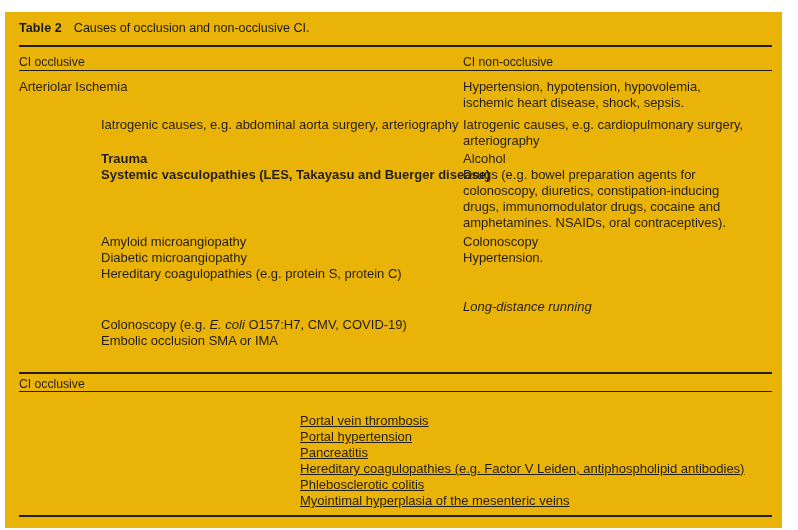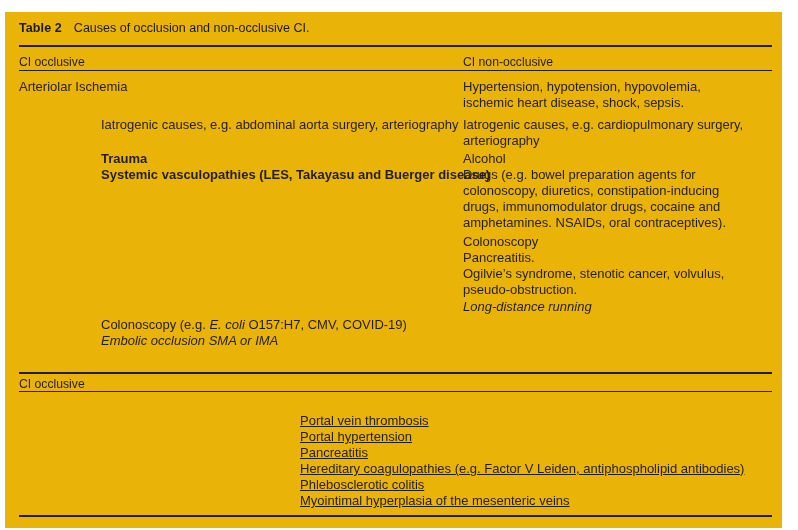--- a/index.html
+++ b/index.html
@@ -94,26 +94,31 @@
 
   <div class="txt col-ind lines" style="top:105px;">
     <div>Iatrogenic causes, e.g. abdominal aorta surgery, arteriography</div>
   </div>
 
   <div class="txt col-ind lines" style="top:139px;font-weight:bold;">
     <div>Trauma
 Systemic vasculopathies (LES, Takayasu and Buerger disease)</div>
   </div>
 
+  <div class="txt col-ind lines" style="top:222px;">
+    <div>Amyloid microangiopathy
+Diabetic microangiopathy
+Hereditary coagulopathies (e.g. protein S, protein C)</div>
+  </div>
 
   <div class="txt col-ind" style="top:305px;">
     <span>Colonoscopy (e.g. </span><em>E. coli</em><span> O157:H7, CMV, COVID-19)</span>
   </div>
 
-  <div class="txt col-ind" style="top:321px;font-style:italic;">Embolic occlusion SMA or IMA</div>
+  <div class="txt col-ind" style="top:321px;">Embolic occlusion SMA or IMA</div>
 
   <div class="txt col-right lines" style="top:67px;">
     <div>Hypertension, hypotension, hypovolemia,
 ischemic heart disease, shock, sepsis.</div>
   </div>
 
   <div class="txt col-right lines" style="top:105px;">
     <div>Iatrogenic causes, e.g. cardiopulmonary surgery,
 arteriography</div>
   </div>
@@ -122,26 +127,22 @@
 
   <div class="txt col-right lines" style="top:155px;">
     <div>Drugs (e.g. bowel preparation agents for
 colonoscopy, diuretics, constipation-inducing
 drugs, immunomodulator drugs, cocaine and
 amphetamines. NSAIDs, oral contraceptives).</div>
   </div>
 
   <div class="txt col-right" style="top:222px;">Colonoscopy</div>
 
-  <div class="txt col-right" style="top:238px;">Pancreatitis.</div>
+  <div class="txt col-right" style="top:238px;">Hypertension.</div>
 
-  <div class="txt col-right lines" style="top:254px;">
-    <div>Ogilvie’s syndrome, stenotic cancer, volvulus,
-pseudo-obstruction.</div>
-  </div>
 
   <div class="txt col-right" style="top:287px;font-style:italic;">Long-distance running</div>
 
   <div class="txt col-left hdr" style="top:364px;">CI occlusive</div>
 
 
   <div class="txt col-bot-ind lines" style="top:401px;text-decoration:underline;">
     <div>Portal vein thrombosis
 Portal hypertension
 Pancreatitis

